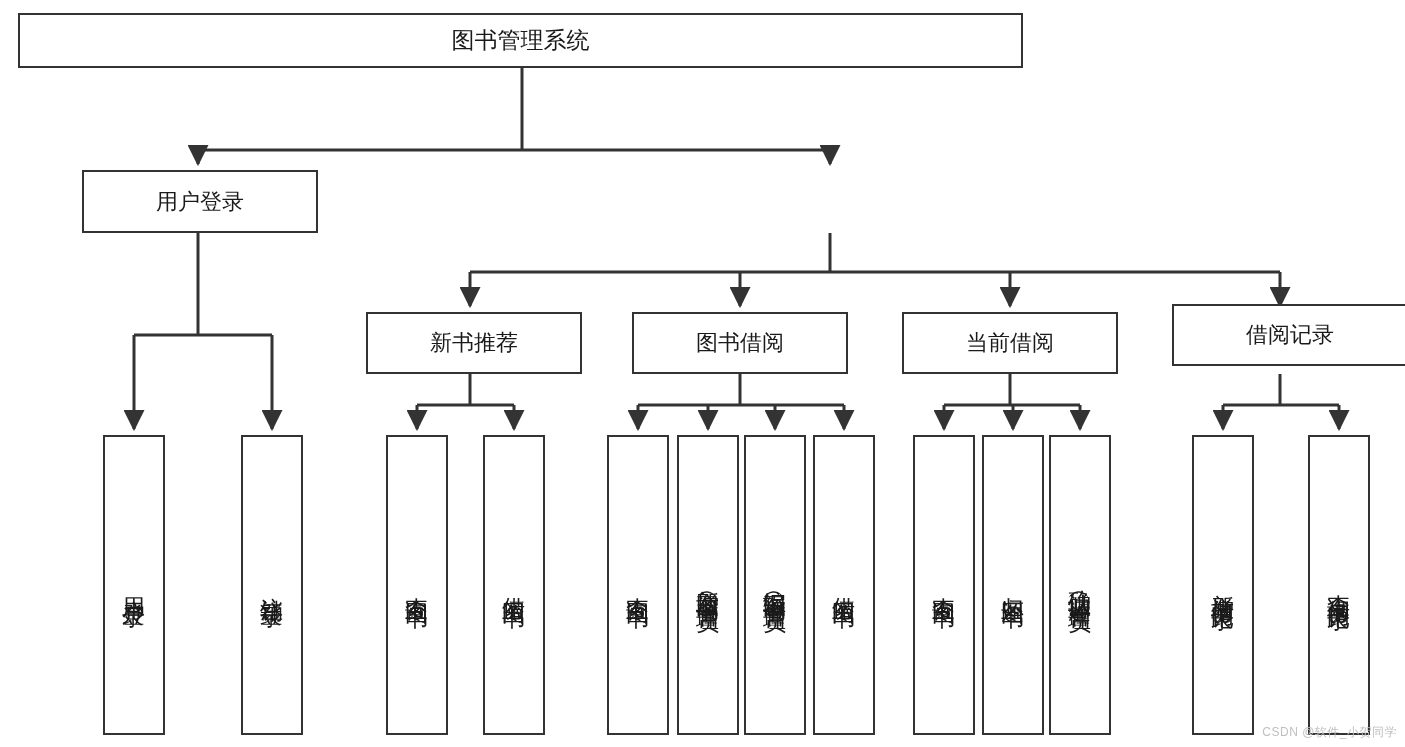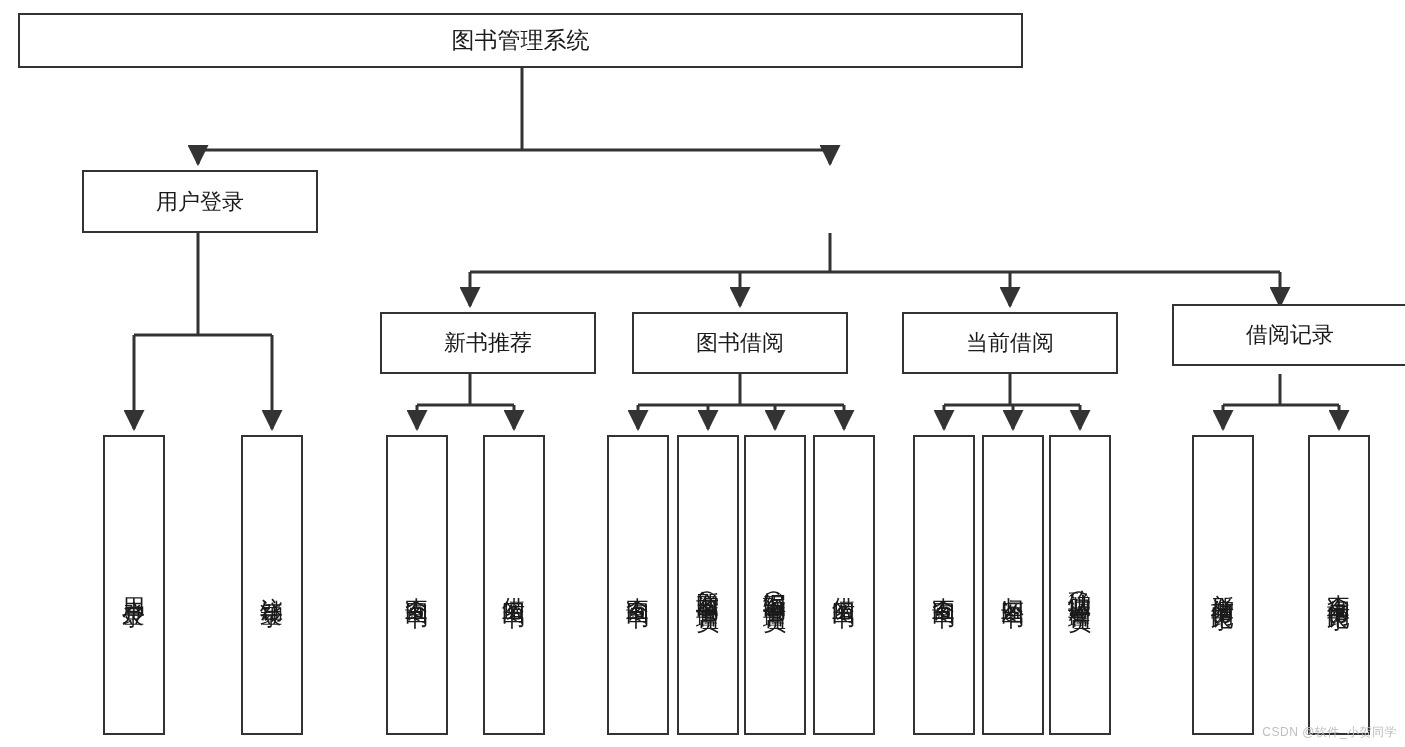--- a/index.html
+++ b/index.html
@@ -130,21 +130,21 @@
   </svg>
 
   <div class="node-box node-root" style="left:18px; top:13px; width:1005px; height:55px;">
     <span class="node-label">图书管理系统</span>
   </div>
 
   <div class="node-box node-branch" style="left:82px; top:170px; width:236px; height:63px;">
     <span class="node-label">用户登录</span>
   </div>
 
-  <div class="node-box node-branch" style="left:380px; top:312px; width:216px; height:62px;">
+  <div class="node-box node-branch" style="left:366px; top:312px; width:216px; height:62px;">
     <span class="node-label">新书推荐</span>
   </div>
   <div class="node-box node-branch" style="left:632px; top:312px; width:216px; height:62px;">
     <span class="node-label">图书借阅</span>
   </div>
   <div class="node-box node-branch" style="left:902px; top:312px; width:216px; height:62px;">
     <span class="node-label">当前借阅</span>
   </div>
   <div class="node-box node-branch" style="left:1172px; top:304px; width:236px; height:62px;">
     <span class="node-label">借阅记录</span>

